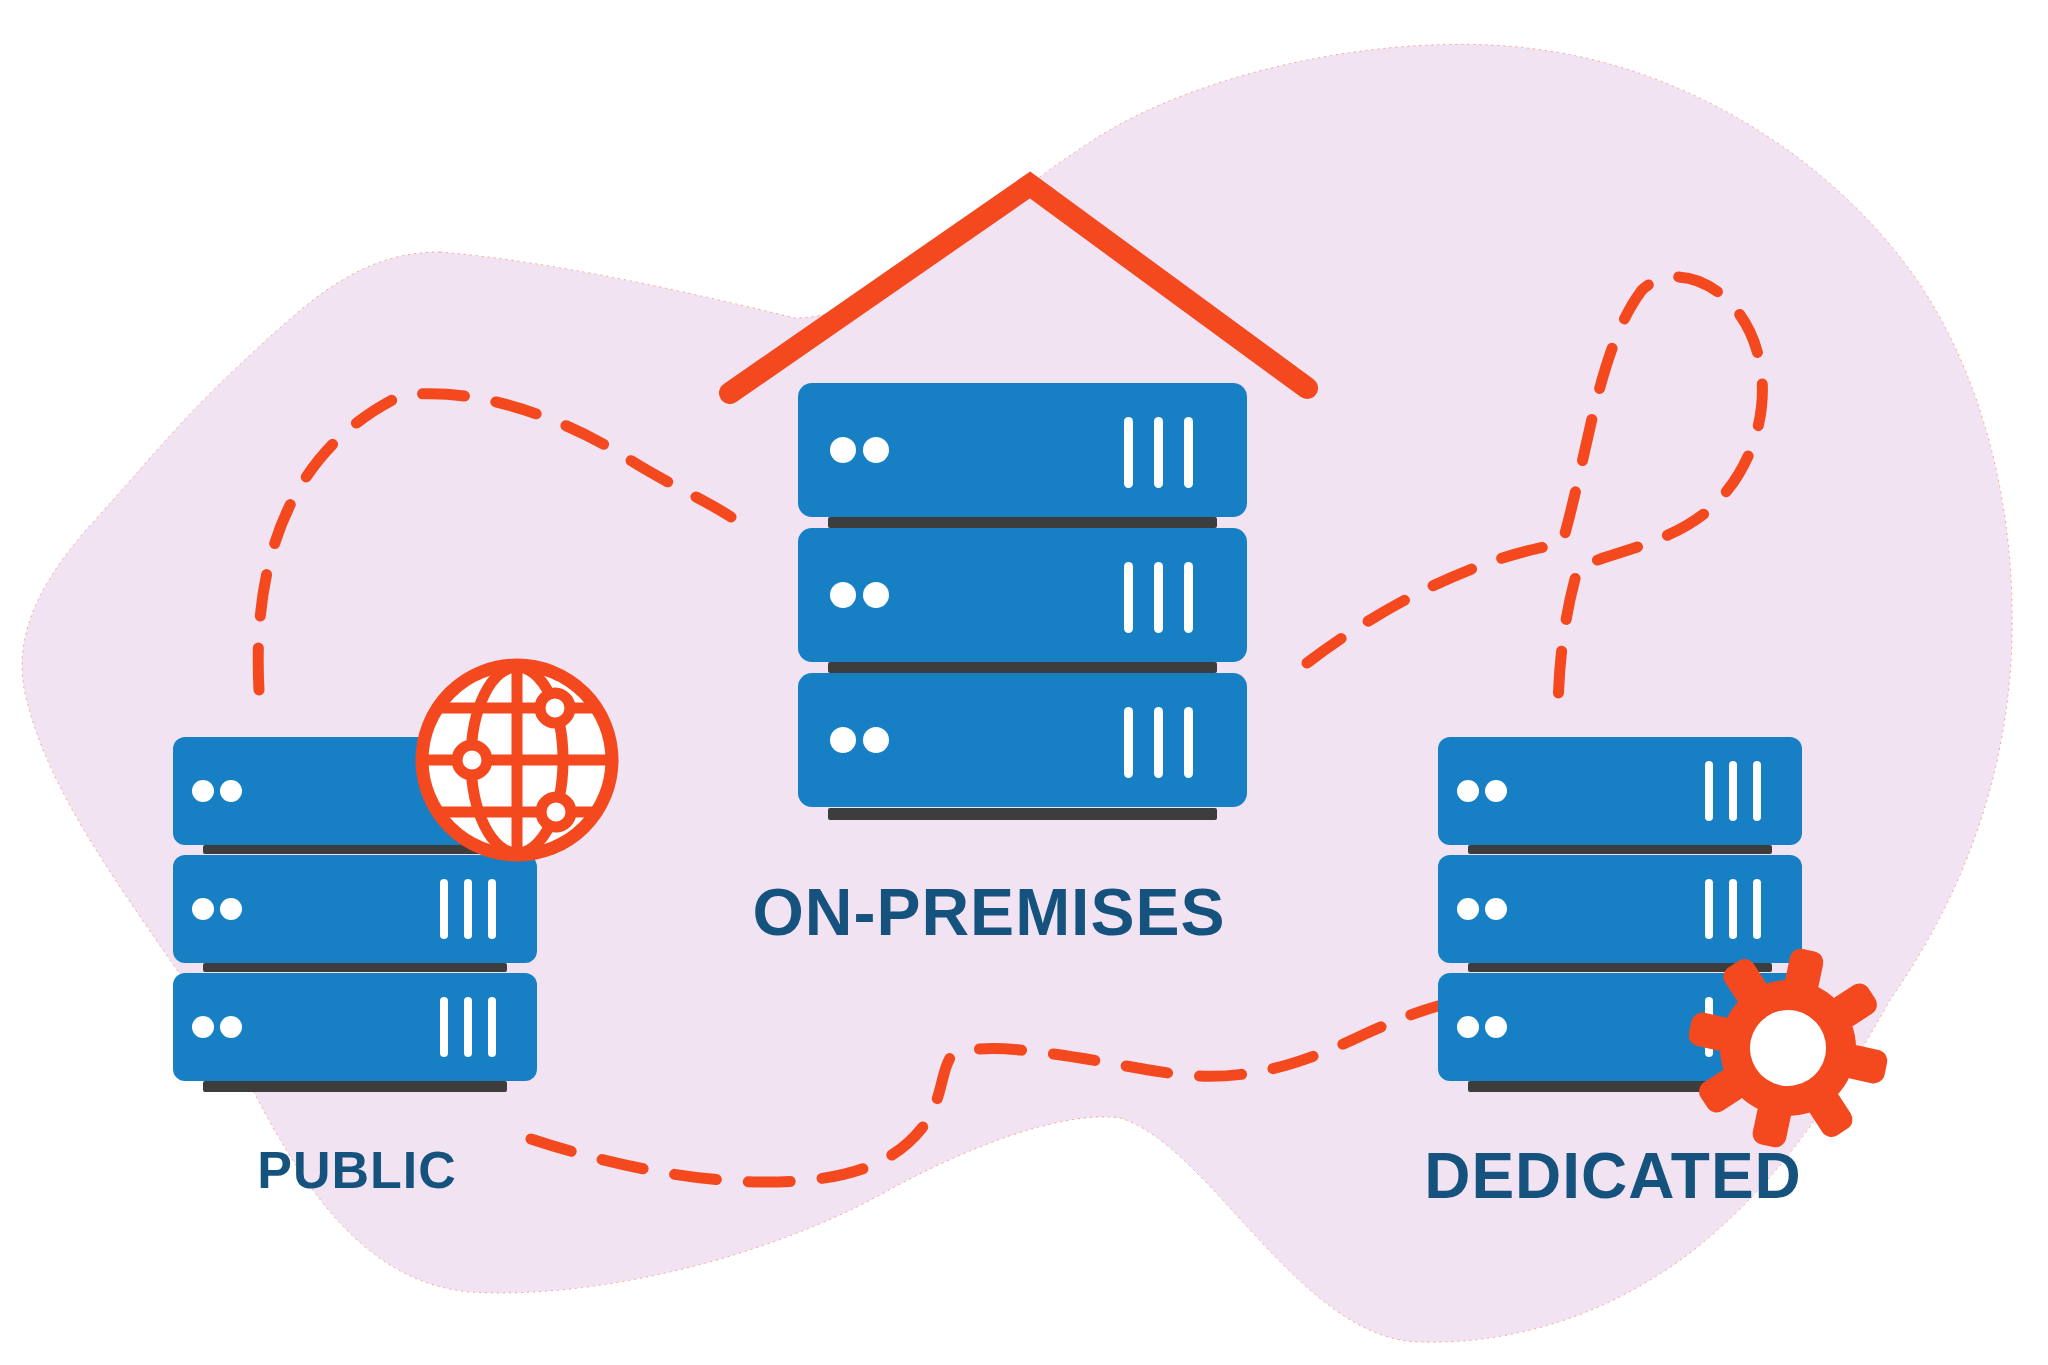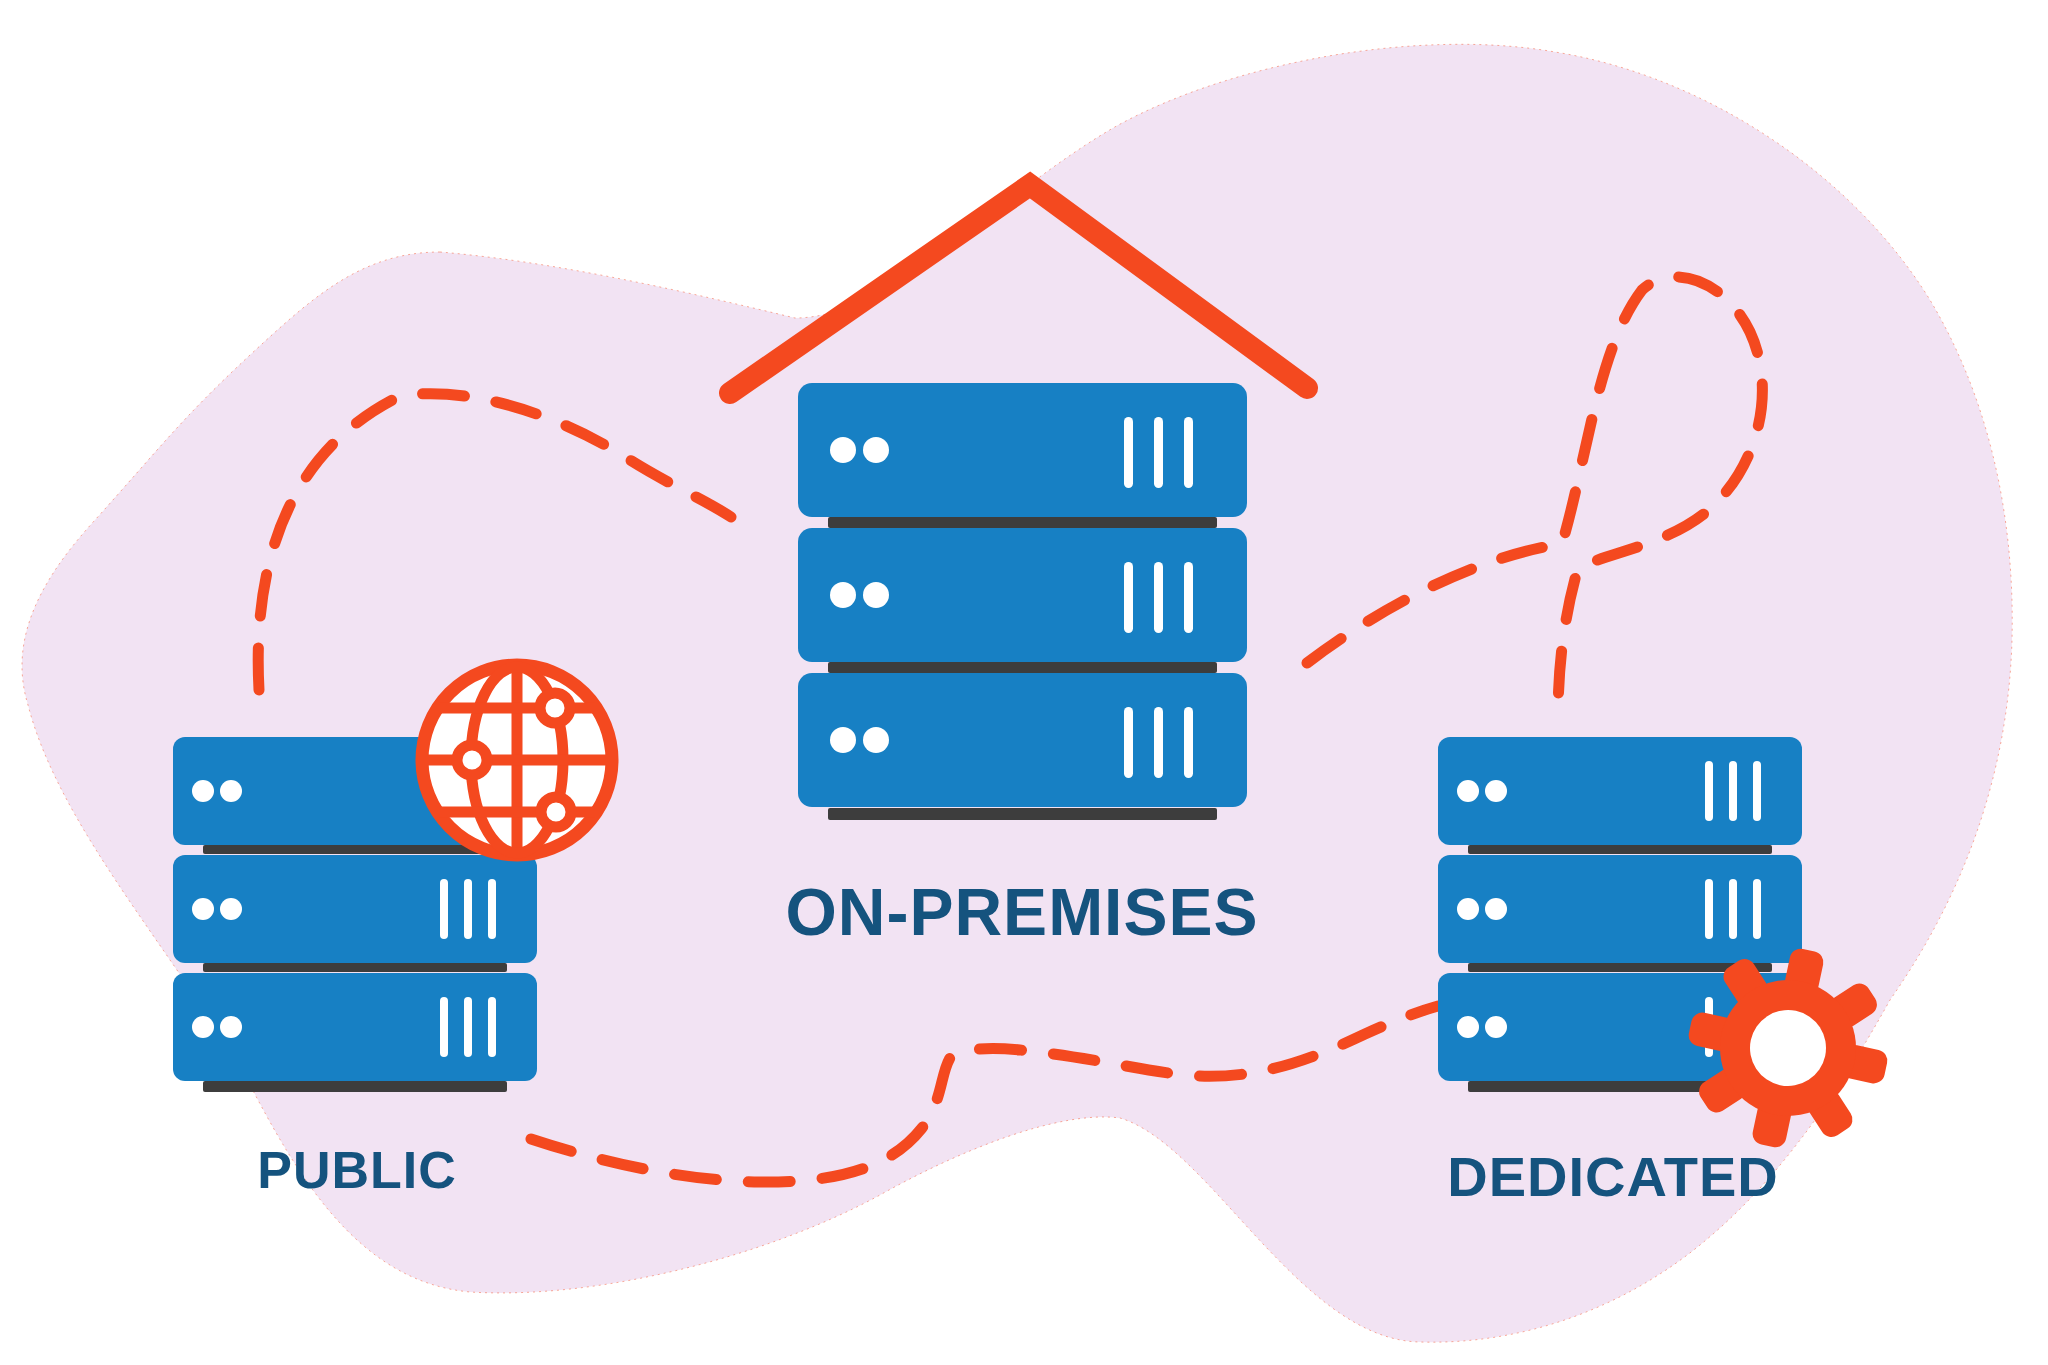--- a/index.html
+++ b/index.html
@@ -33,22 +33,22 @@
   .node-label{
     position:absolute;
     transform:translate(-50%,-50%);
     color:var(--label-navy);
     font-weight:700;
     letter-spacing:1px;
     white-space:nowrap;
     user-select:none;
   }
   .label-public{left:357px;top:1170px;font-size:52px;}
-  .label-onprem{left:1022px;top:912px;font-size:66px;}
-  .label-dedicated{left:1613px;top:1176px;font-size:56px;}
+  .label-onprem{left:989px;top:912px;font-size:66px;}
+  .label-dedicated{left:1613px;top:1176px;font-size:64px;}
 </style>
 </head>
 <body>
 
 <div class="canvas" data-name="illustration-canvas">
   <svg class="scene" width="2048" height="1365" viewBox="0 0 2048 1365" data-name="hosting-types-diagram" aria-hidden="true">
 
     <path data-name="background-blob" d="
       M 440 252
       C 560 262 700 295 795 318

